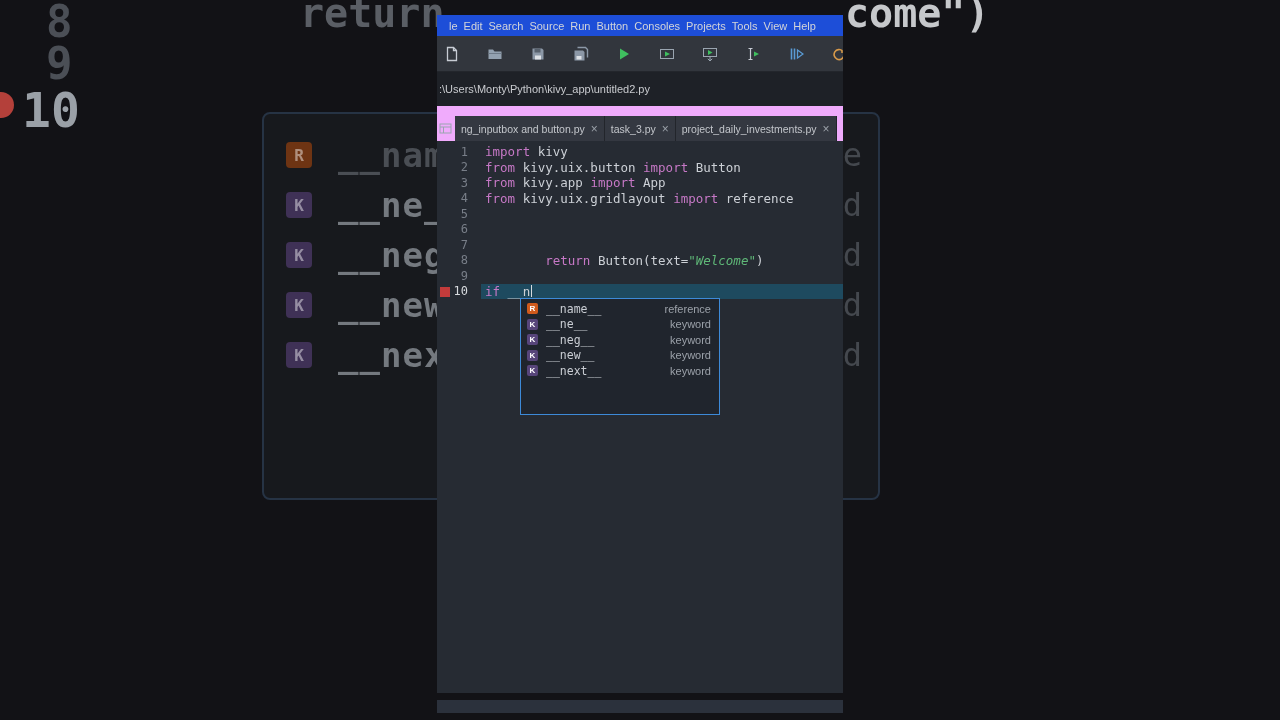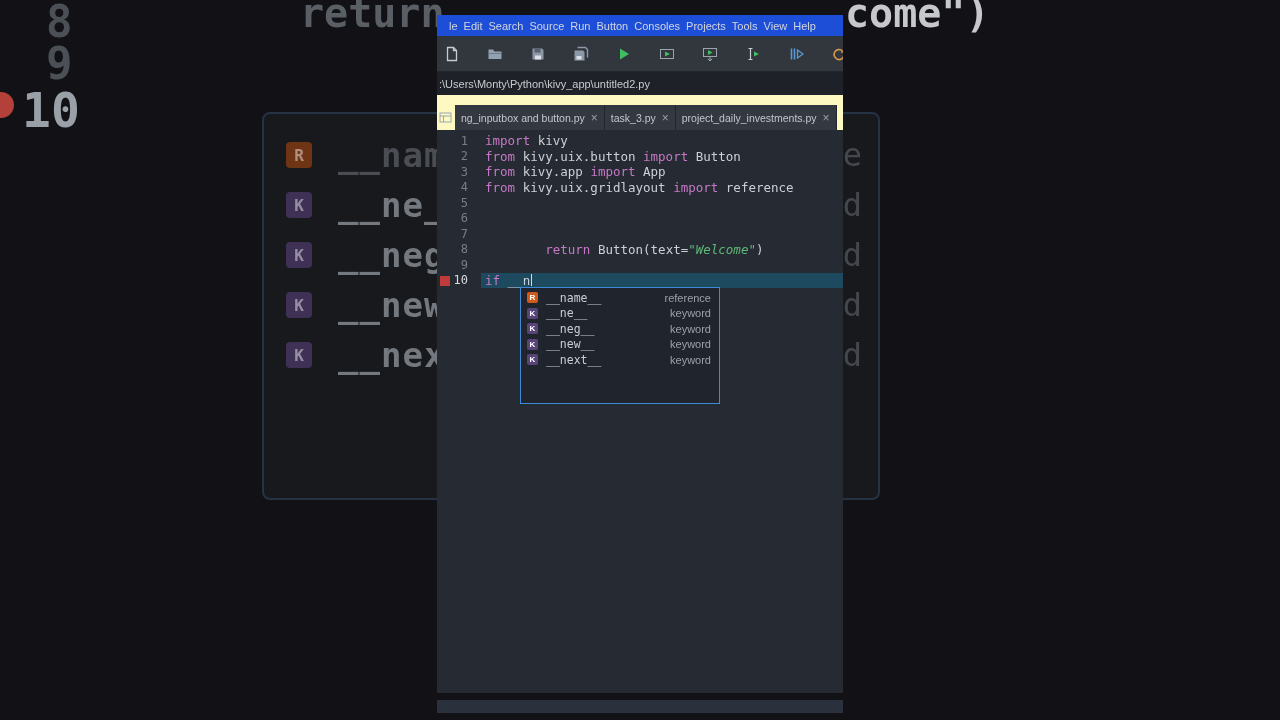--- a/index.html
+++ b/index.html
@@ -38,24 +38,24 @@
             background:#262b33; display:flex; flex-direction:column; }
 
   #menubar { height:21px; background:#1d4ed8; display:flex; align-items:center;
              padding-left:9px; white-space:nowrap; overflow:hidden; }
   .menu-item { font-size:11px; color:#d3d5d9; padding:0 3px; }
 
   #toolbar { height:36px; background:#32363d; display:flex; align-items:center; gap:26px;
              padding-left:6px; border-bottom:1px solid #23262c; overflow:hidden; }
   .tb-btn { width:17px; height:17px; display:flex; align-items:center; justify-content:center; flex:0 0 auto; }
 
-  #pathbar { height:23px; background:#1e2127; display:flex; align-items:center; padding-left:2px;
+  #pathbar { height:34px; background:#1e2127; display:flex; align-items:center; padding-left:2px;
              font-size:11px; color:#c9cbcf; white-space:nowrap; overflow:hidden; }
 
-  #tabbar { height:35px; background:#fef9c3; display:flex; align-items:flex-end; overflow:hidden; }
+  #tabbar { height:35px; background:#f0abfc; display:flex; align-items:flex-end; overflow:hidden; }
   #tab-nav { width:17px; height:24px; display:flex; align-items:center; justify-content:center; margin:0 1px 1px 0; flex:0 0 auto; }
   #tab-strip { display:flex; align-items:flex-end; flex:1; overflow:hidden; }
   .tab { height:25px; background:#343841; border-right:1px solid #22252b; display:flex; align-items:center;
          padding:0 6px; font-size:10.5px; color:#c3c6cb; white-space:nowrap; flex:0 0 auto; }
   .tab-close { margin-left:6px; color:#9aa0a8; font-size:12px; line-height:1; }
 
   #editor { flex:1; position:relative; background:#262b33; padding-top:3px; overflow:hidden; }
   .code-line { display:flex; height:15.5px; align-items:center; }
   .gutter { flex:0 0 44px; text-align:right; padding-right:13px; position:relative;
             font:12px "DejaVu Sans Mono", monospace; color:#787e88; }

